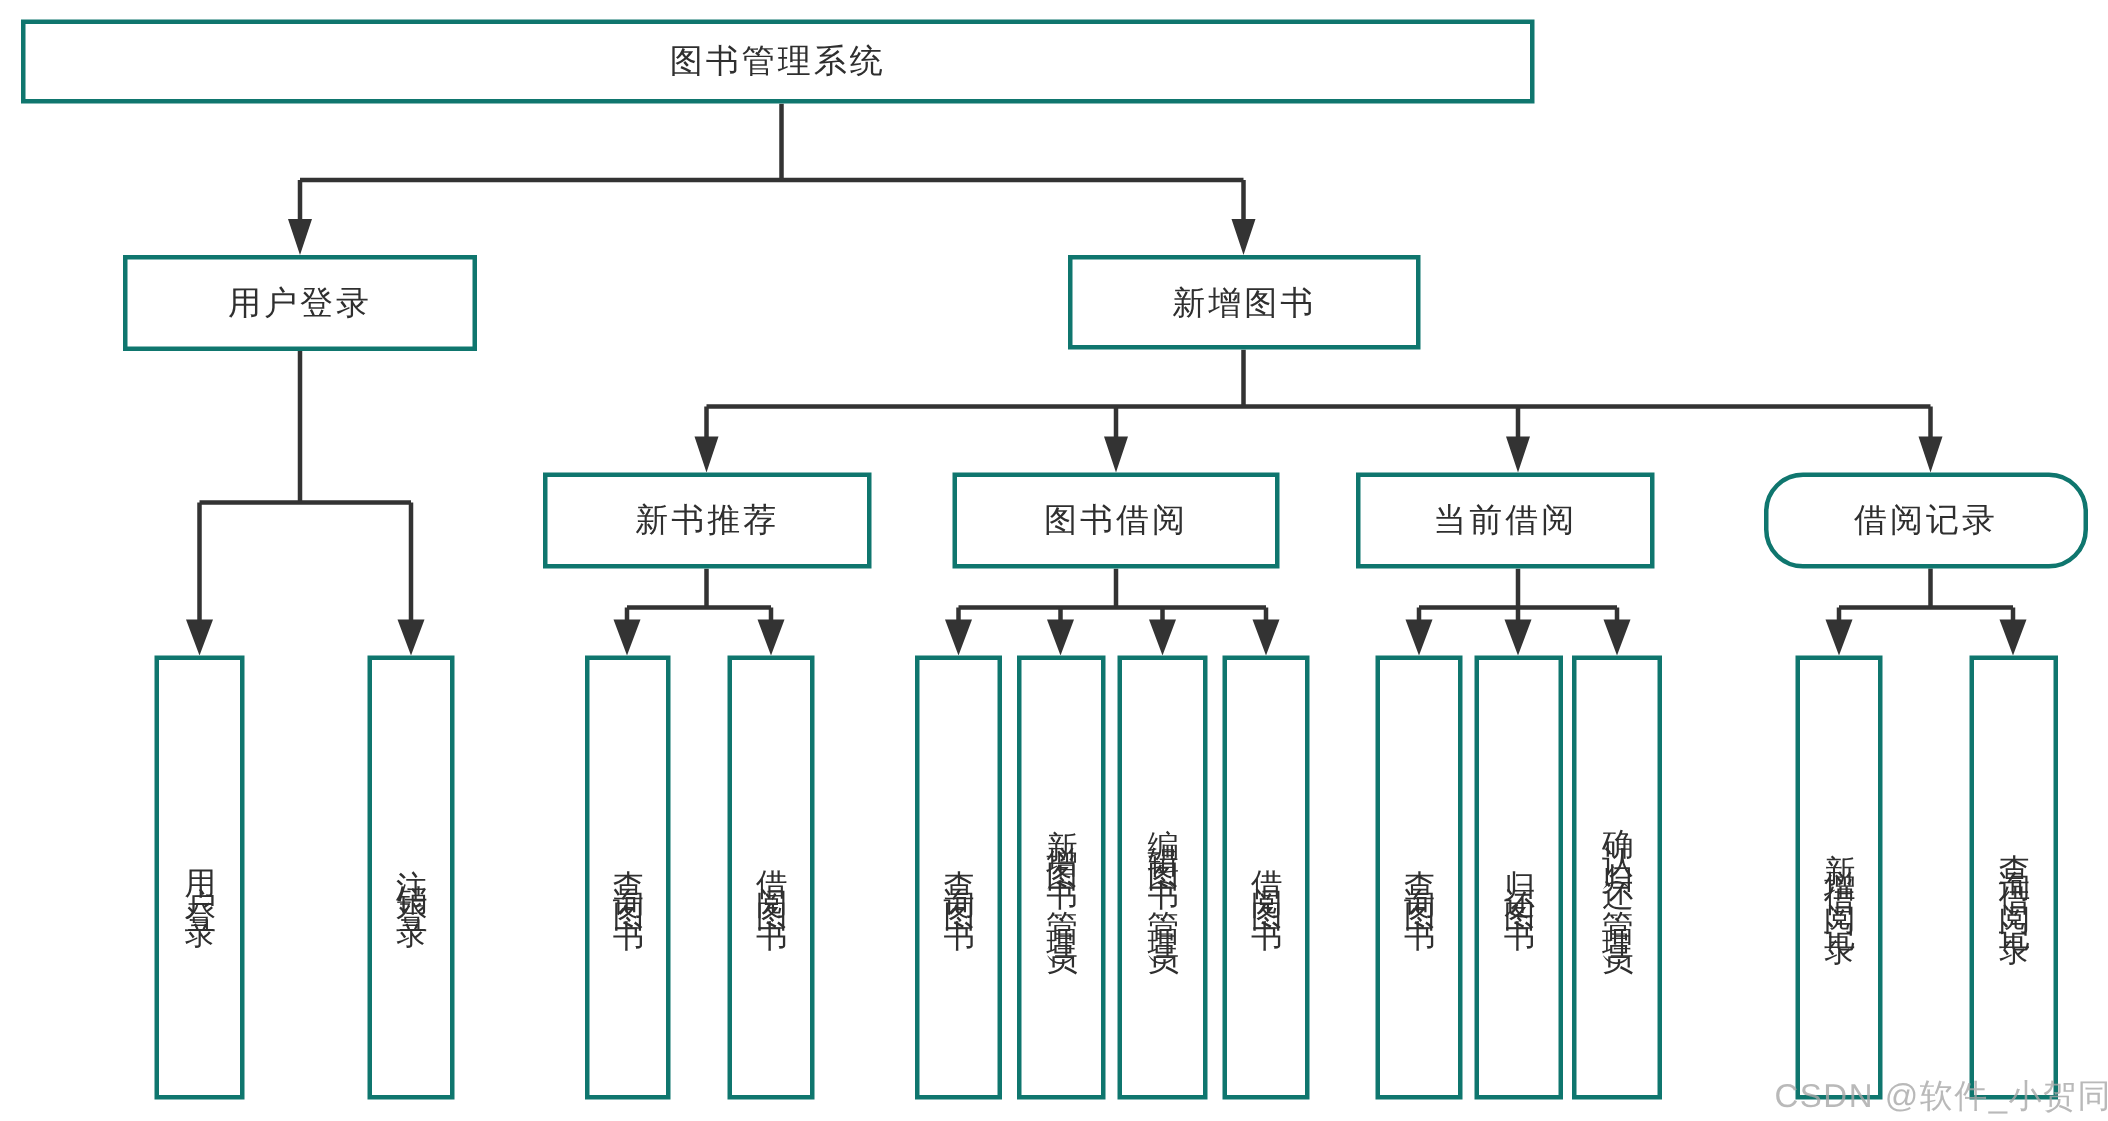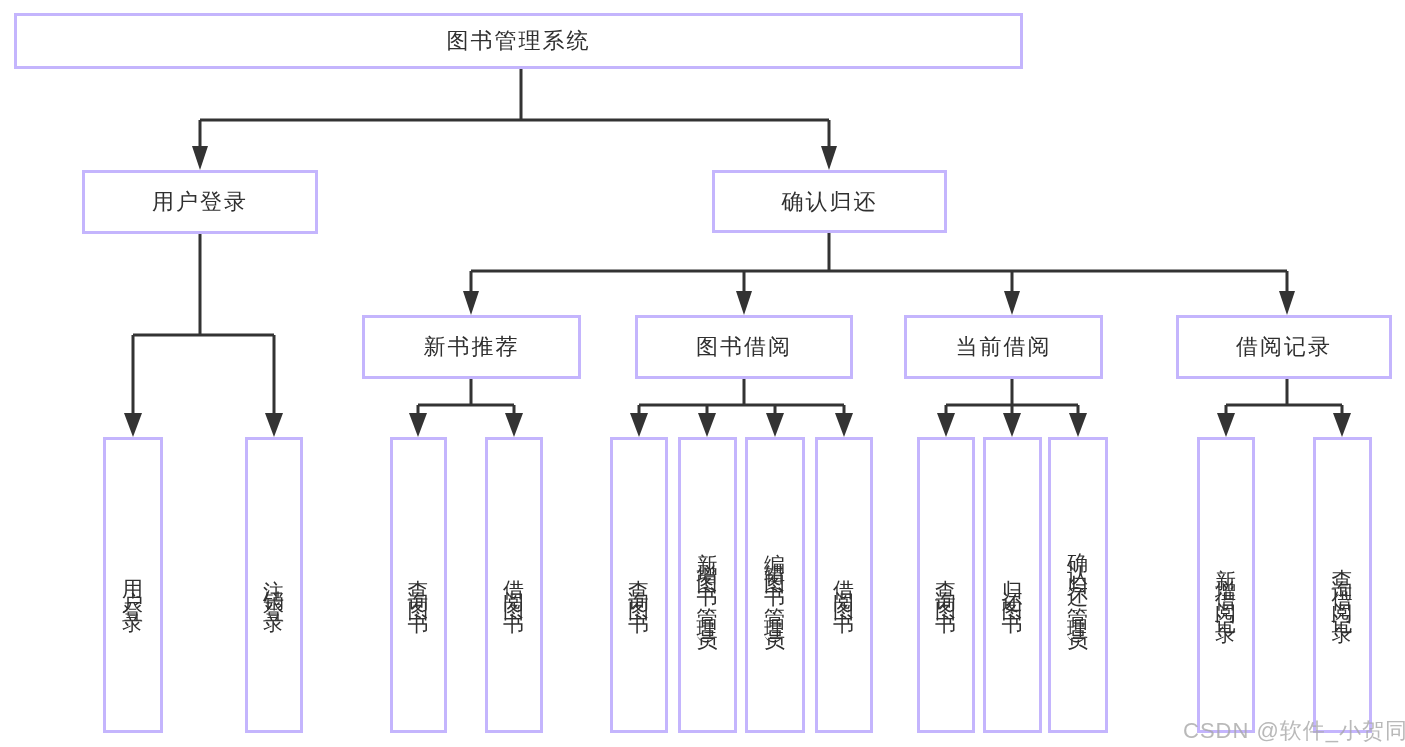--- a/index.html
+++ b/index.html
@@ -7,21 +7,21 @@
     position:relative;
     width:1405px;height:747px;
     background:#ffffff;
     font-family:"Liberation Sans","DejaVu Sans",sans-serif;
     color:#2f2f2f;
     overflow:hidden;
   }
   .node{
     position:absolute;
     box-sizing:border-box;
-    border:3px solid #c4b5fd;
+    border:3px solid #0f766e;
     background:#ffffff;
     display:flex;
     align-items:center;
     justify-content:center;
   }
   .hbox{
     font-size:22px;
     letter-spacing:2px;
     white-space:nowrap;
   }
@@ -75,33 +75,33 @@
   </svg>
 
   <div class="node hbox" style="left:14px;top:13px;width:1009px;height:56px;">
     <span>图书管理系统</span>
   </div>
 
   <div class="node hbox" style="left:82px;top:170px;width:236px;height:64px;">
     <span>用户登录</span>
   </div>
   <div class="node hbox" style="left:712px;top:170px;width:235px;height:63px;">
-    <span>确认归还</span>
+    <span>新增图书</span>
   </div>
 
   <div class="node hbox" style="left:362px;top:315px;width:219px;height:64px;">
     <span>新书推荐</span>
   </div>
   <div class="node hbox" style="left:635px;top:315px;width:218px;height:64px;">
     <span>图书借阅</span>
   </div>
   <div class="node hbox" style="left:904px;top:315px;width:199px;height:64px;">
     <span>当前借阅</span>
   </div>
-  <div class="node hbox" style="left:1176px;top:315px;width:216px;height:64px;">
+  <div class="node hbox" style="left:1176px;top:315px;width:216px;height:64px;border-radius:26px;">
     <span>借阅记录</span>
   </div>
 
   <div class="node leaf" style="left:103px;top:437px;width:60px;height:296px;">
     <span>用户登录</span>
   </div>
   <div class="node leaf" style="left:245px;top:437px;width:58px;height:296px;">
     <span>注销登录</span>
   </div>
 

